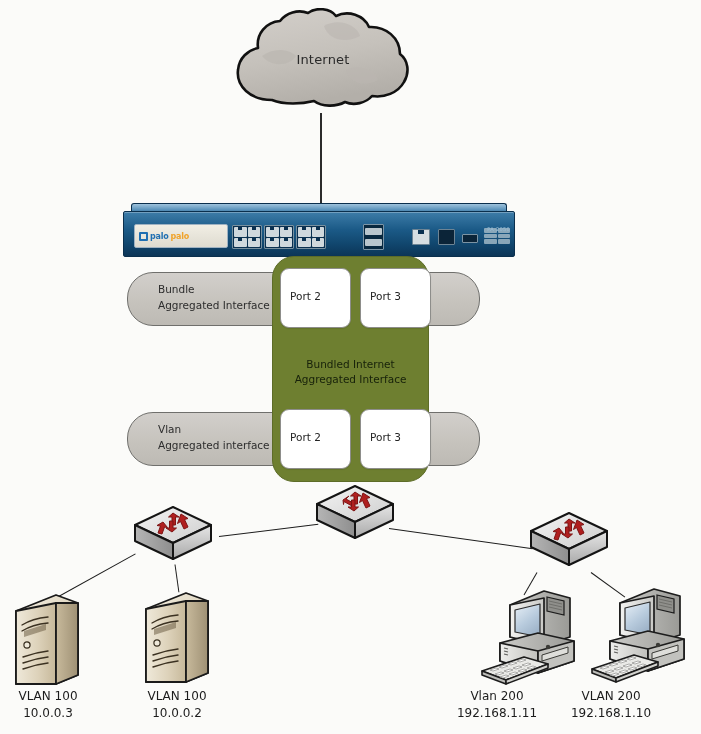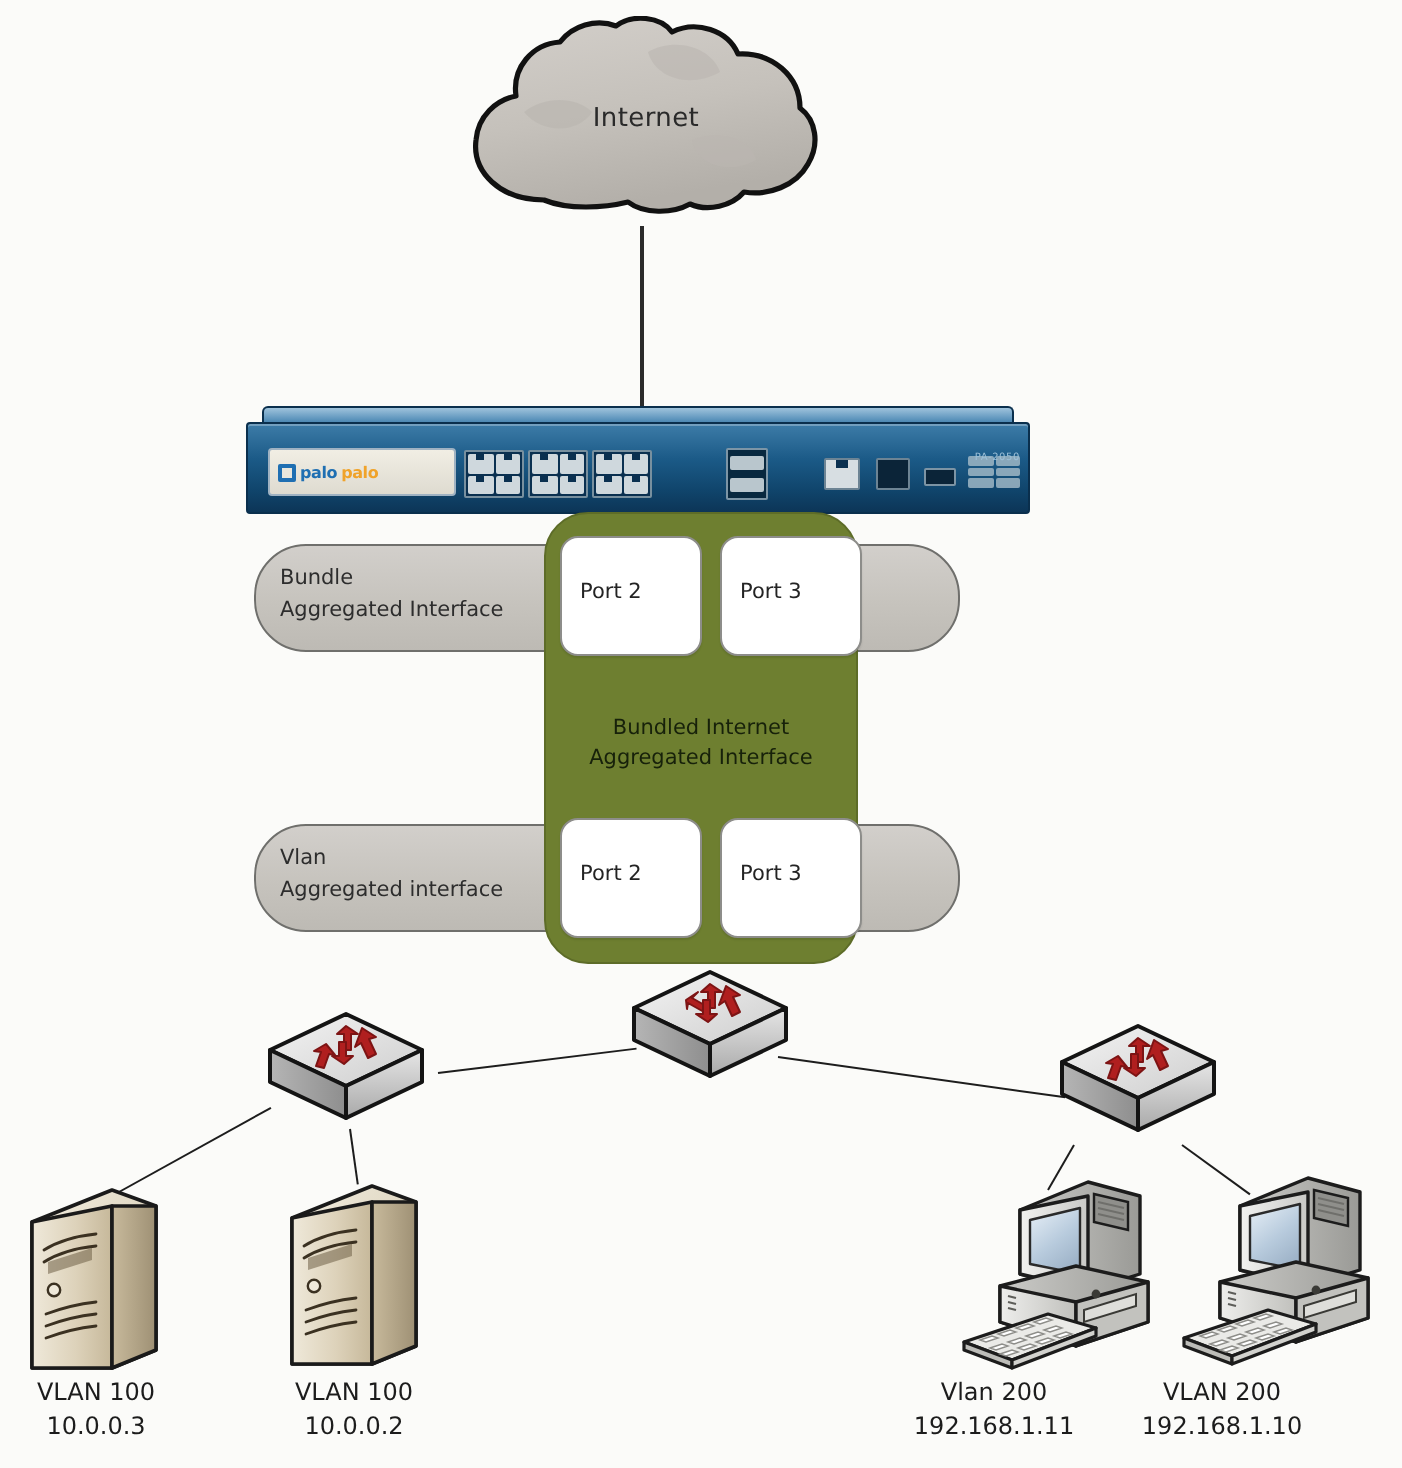--- a/index.html
+++ b/index.html
@@ -74,21 +74,21 @@
   .leds i{display:block;background:#9fb6c4;border-radius:1px;opacity:.85;}
   .fw-model{position:absolute;right:4px;top:14px;font-size:5px;color:#9dc0d8;letter-spacing:.3px;}
 
   
   .capsule{
     position:absolute;height:52px;
     background:linear-gradient(180deg,#d2cfcb 0%,#c6c3bd 55%,#bdbab4 100%);
     border:1px solid #6f6f6c;border-radius:26px;
   }
   .capsule .cap-text{
-    position:absolute;left:12px;top:8px;font-size:10.5px;color:#2d2d2d;line-height:16px;
+    position:absolute;left:30px;top:8px;font-size:10.5px;color:#2d2d2d;line-height:16px;
   }
   #bundle-capsule{left:127px;top:272px;width:351px;}
   #cisco-capsule{left:127px;top:412px;width:351px;}
 
   
   #bundled-block{
     position:absolute;left:272px;top:256px;width:155px;height:224px;
     background:#6e7f30;border:1px solid #5d6c28;border-radius:22px;
   }
   .bundled-label{

